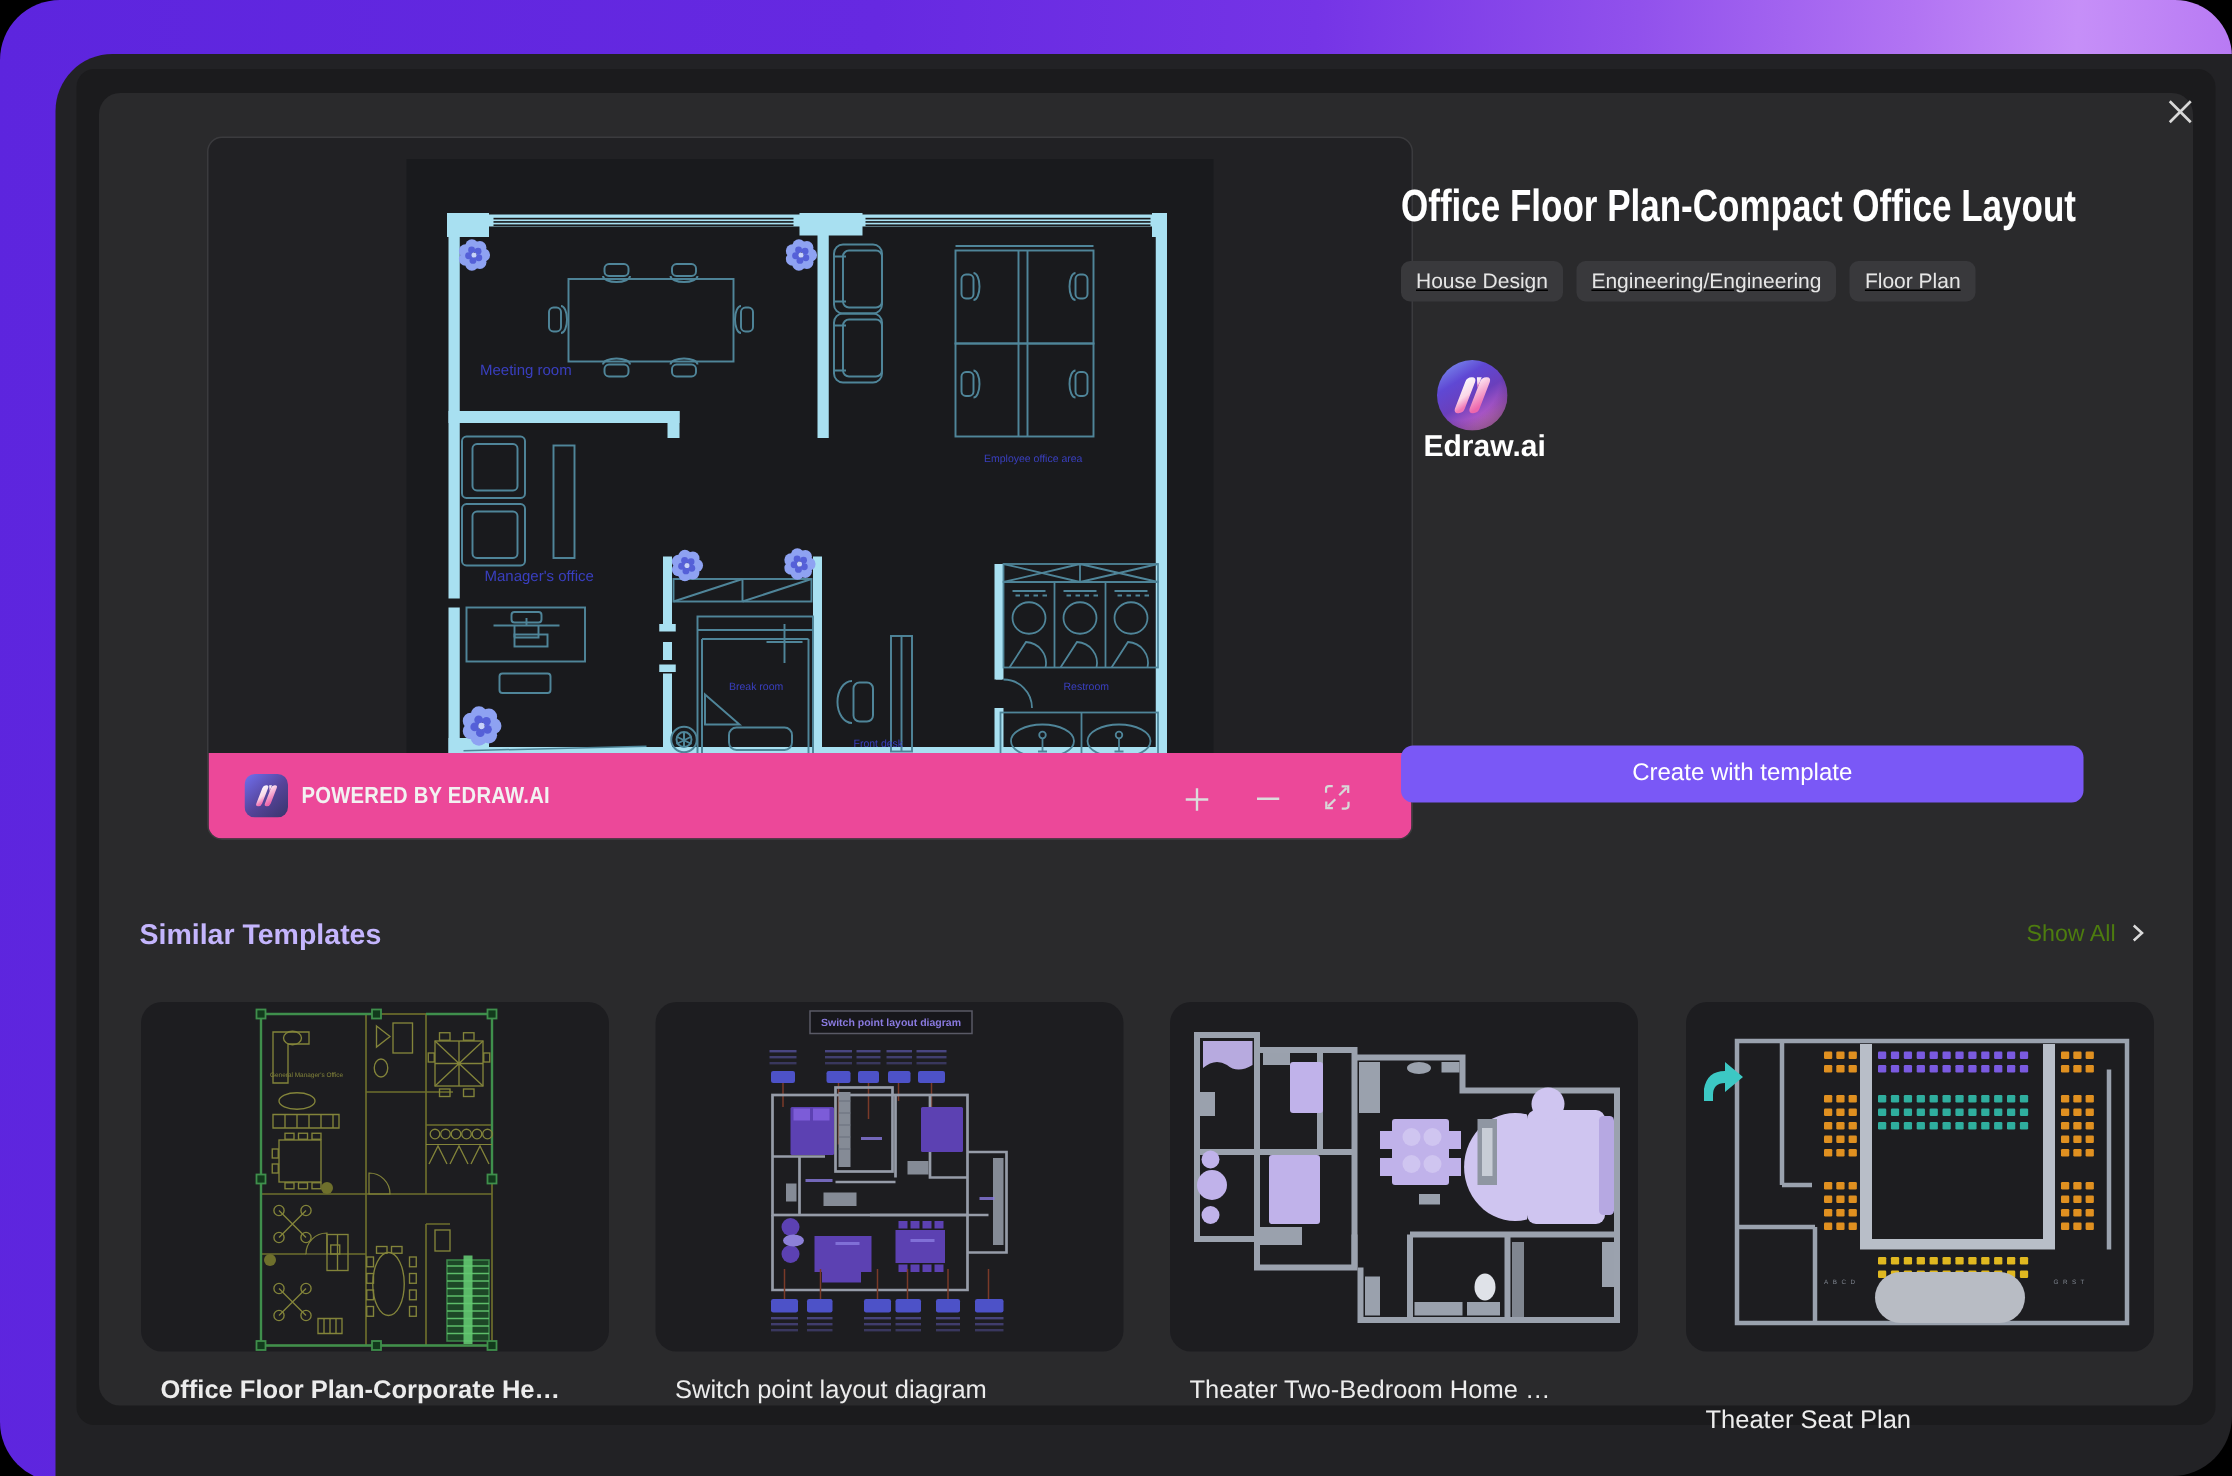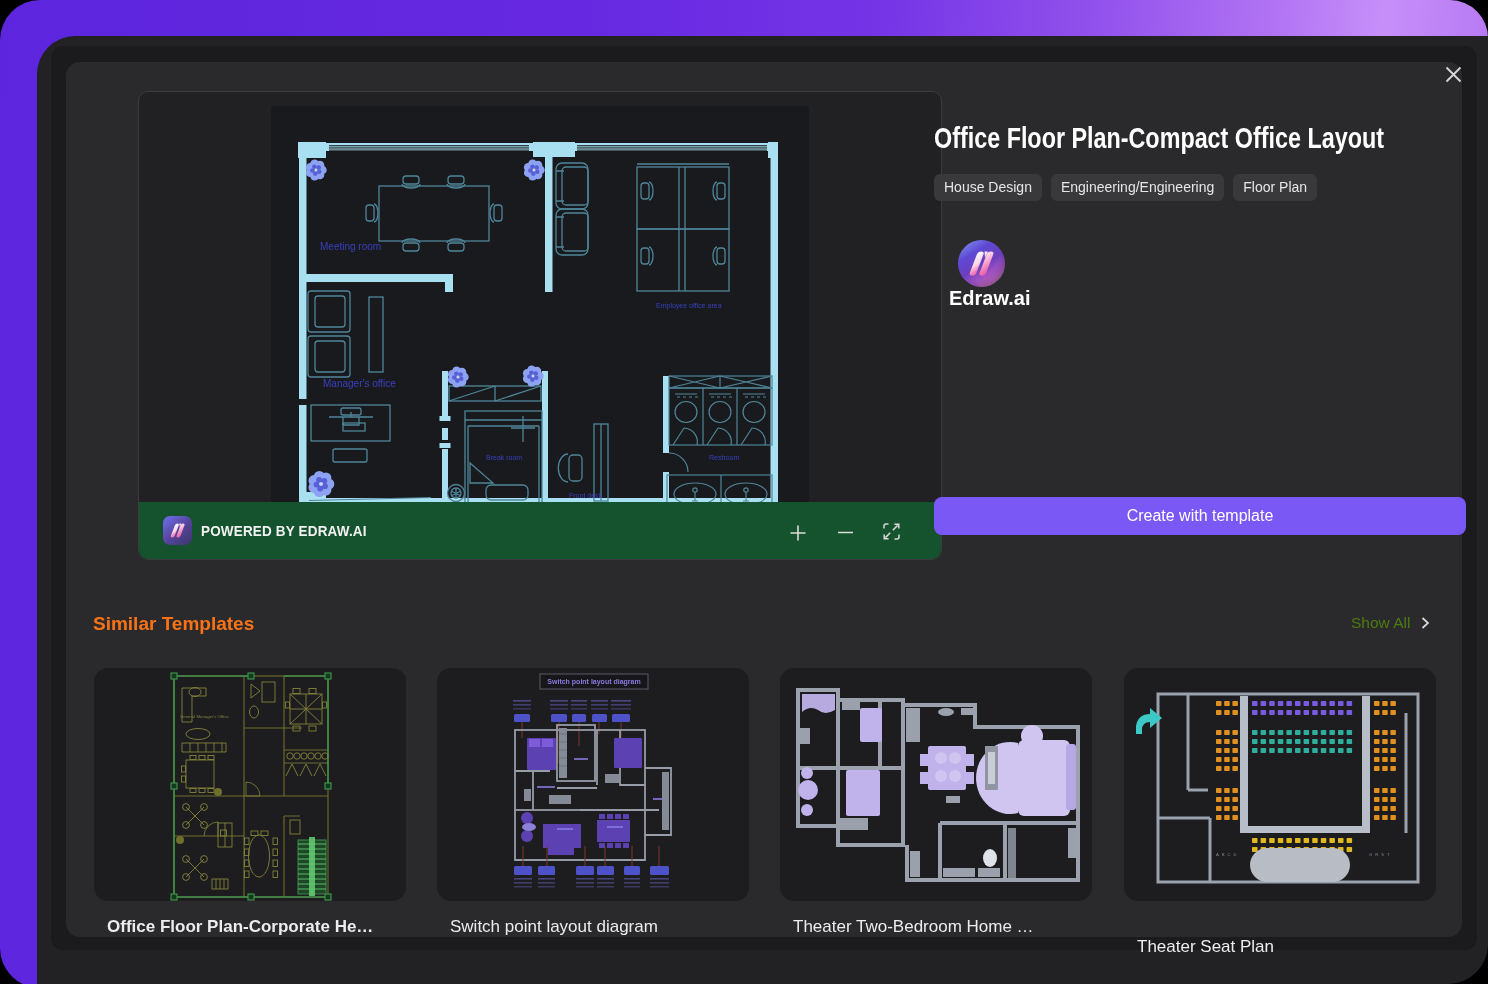--- a/index.html
+++ b/index.html
@@ -11,34 +11,34 @@
     background:linear-gradient(93deg,#5d25de 0%,#6629e1 38%,#7534e6 57%,#9151ec 71%,#b274f3 83%,#c68ff8 90%,#b170f1 100%); }
   #frame { left:37px; top:36px; width:1451px; height:948px; border-radius:38px 0 40px 0;
     background:#222225; }
   #dim { left:51px; top:46px; width:1426px; height:904px; border-radius:12px;
     background:#1b1b1d; }
   #panel { left:66px; top:62px; width:1396px; height:875px; border-radius:14px;
     background:#2a2a2c; }
   #preview { left:93px; top:91px; width:804px; height:469px; border-radius:10px;
     background:#212124; border:1px solid #3b3b3e; overflow:hidden;margin-left:45px; }
   #paper { left:132px; top:14px; width:538px; height:401px; background:#191a1d; }
-  #bar { left:0; bottom:0; width:802px; height:57px; background:#14532d; }
+  #bar { left:0; bottom:0; width:802px; height:57px; background:#ec4899; }
   #barlogo { left:24px; top:14px; }
   #bartext { left:62px; top:20px; font-size:15.5px; font-weight:bold; color:#f2f2f2;
     letter-spacing:0.2px; transform:scaleX(0.87); transform-origin:0 0; }
   #title { left:934px; top:121px; font-size:30px; font-weight:bold; color:#fff;
     white-space:nowrap; transform:scaleX(0.778); transform-origin:0 0; }
-  #tags { left:934px; top:174px; display:flex; gap:9px; }
+  #tags { left:934px; top:174px; display:flex; gap:9px;text-decoration:underline; }
   .tag { height:27px; background:#39393c; border-radius:6px; color:#e6e6e6;
     font-size:14px; line-height:27px; padding:0 10px; }
   #author { left:933px; top:240px; display:flex; align-items:center;flex-direction:column; }
   #authname { margin-left:16px; font-size:20px; font-weight:bold; color:#fff; }
-  #createbtn { left:934px; top:497px; width:532px; height:38px; border-radius:8px;
+  #createbtn { left:934px; top:497px; width:455px; height:38px; border-radius:8px;
     background:#7a58f6; color:#fff; font-size:16px; text-align:center; line-height:38px; }
-  #simhead { left:93px; top:613px; font-size:19px; font-weight:bold; color:#f97316; }
+  #simhead { left:93px; top:613px; font-size:19px; font-weight:bold; color:#c4b5fd; }
   #showall { left:1351px; top:614px; font-size:15.5px; color:#4d7c0f; }
   .card { top:668px; width:312px; height:233px; border-radius:14px; background:#1d1d20; overflow:hidden; }
   .ctitle { top:917px; font-size:17px; color:#ececec; }
   #close { left:1445px; top:66px; }
 </style>
 </head>
 <body>
 <div id="stage">
   <div class="abs" id="purple"></div>
   <div class="abs" id="frame"></div>

